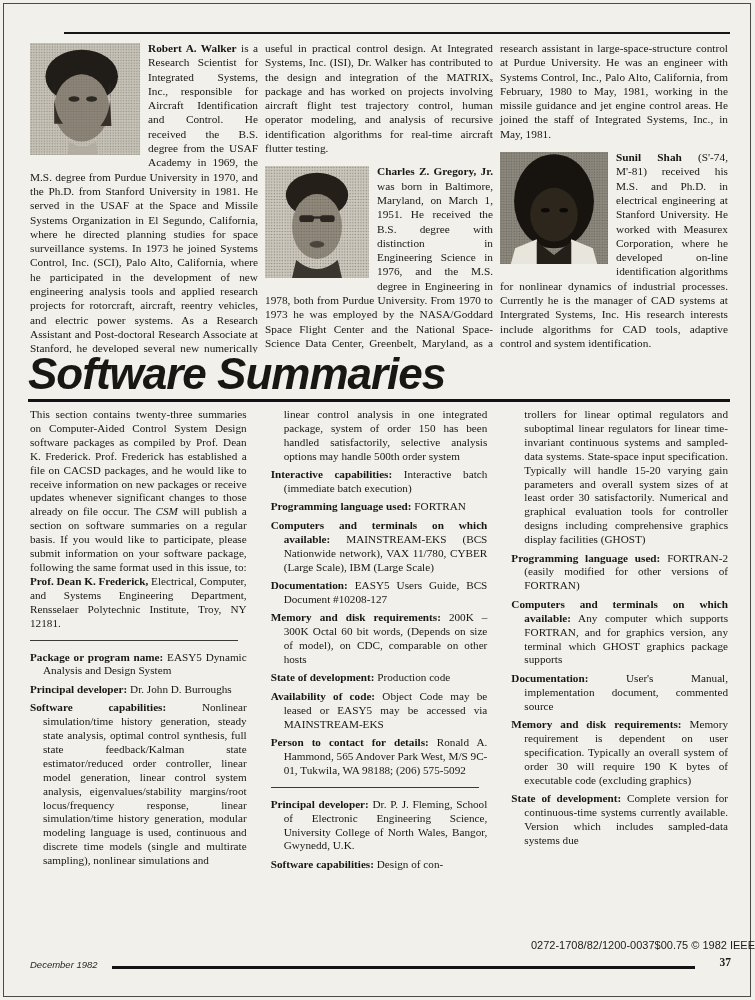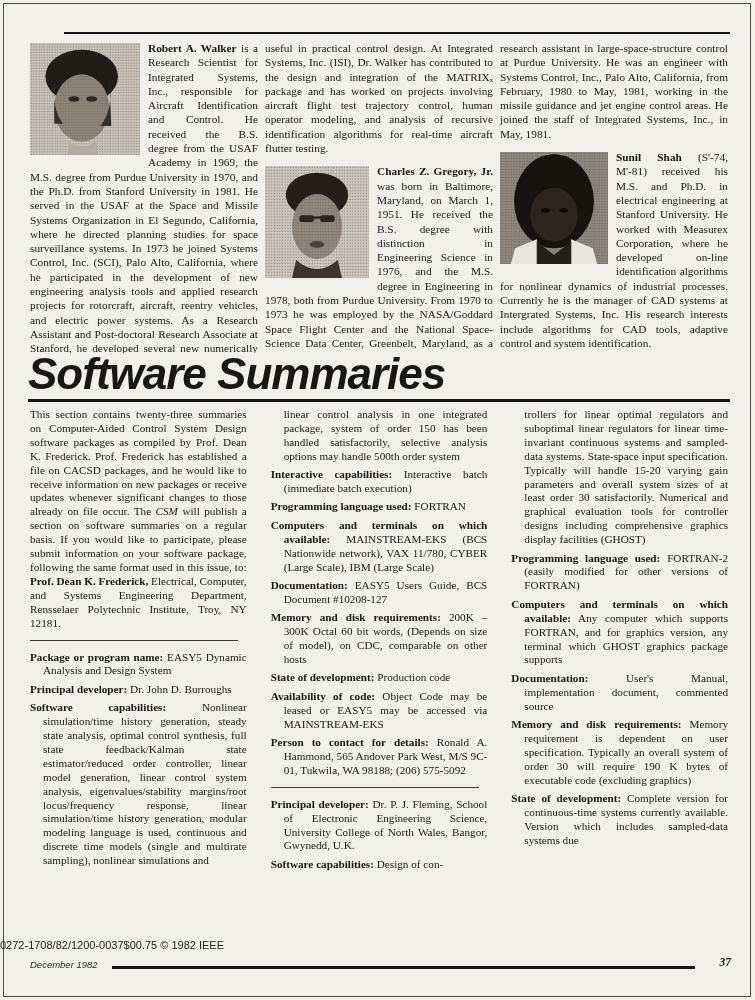--- a/index.html
+++ b/index.html
@@ -71,36 +71,36 @@
   }
   .entry{
     margin:4.5px 0 4.5px 0;
     padding-left:13px;text-indent:-13px;
   }
   .entry .lbl{font-weight:bold;margin-top:48px;}
   .cont{margin:4px 0 4px 0;padding-left:13px;text-indent:0;}
   
   .copyright{
     position:absolute;left:0;right:0;top:939px;
-    text-align:left;
+    text-align:right;
     font-family:"Liberation Sans","DejaVu Sans",sans-serif;
     font-size:11px;color:#1c1b18;
   }
   .foot-date{
     position:absolute;left:30px;top:959px;
     font-family:"Liberation Sans","DejaVu Sans",sans-serif;
     font-style:italic;font-size:9.5px;color:#2a2925;
   }
   .foot-rule{
     position:absolute;left:112px;right:60px;top:966px;height:2.5px;
     background:#141414;
   }
   .foot-page{
     position:absolute;right:24px;top:956px;
-    font-style:italic;font-weight:bold;font-size:11.5px;color:#1c1b18;
+    font-weight:bold;font-size:11.5px;color:#1c1b18;
   }
 </style>
 </head>
 <body>
 
 <div class="page">
   <div class="scan-frame"></div>
   <div class="top-rule"></div>
 
   <div class="bios">

